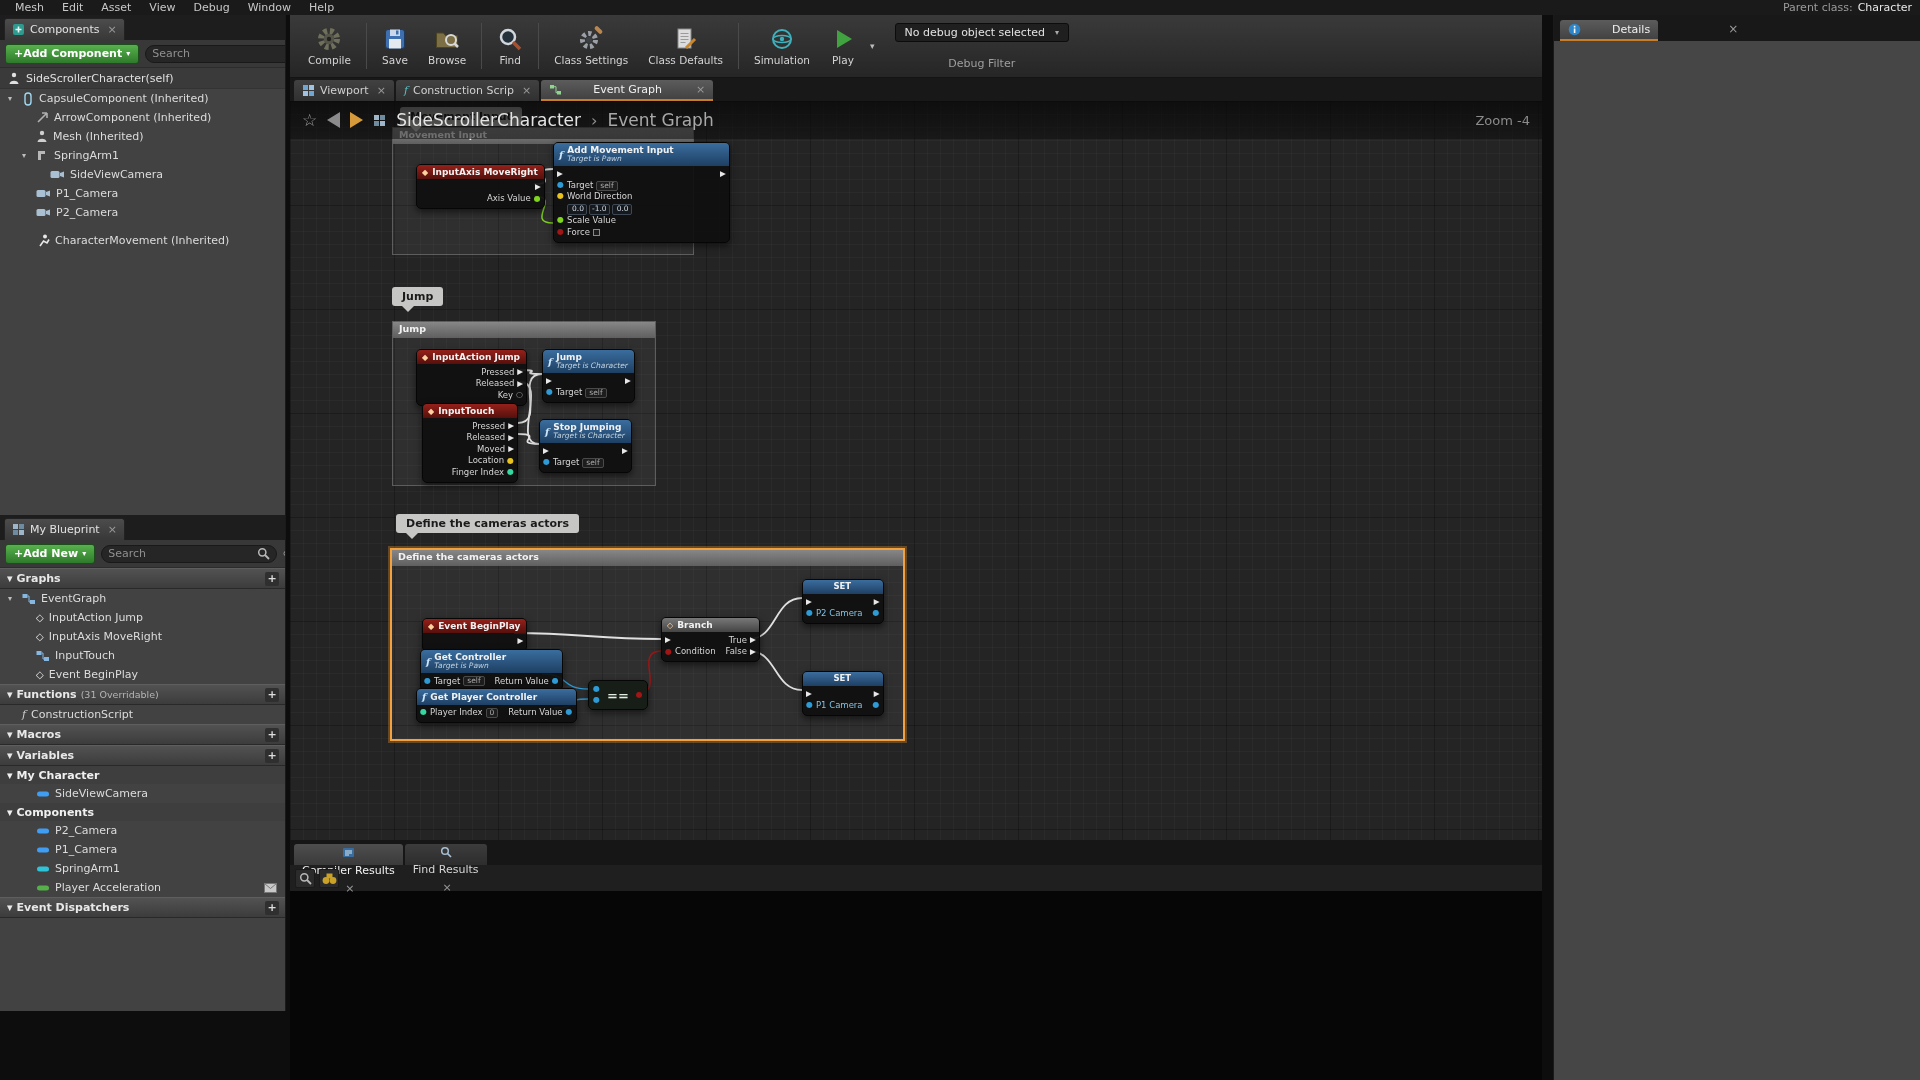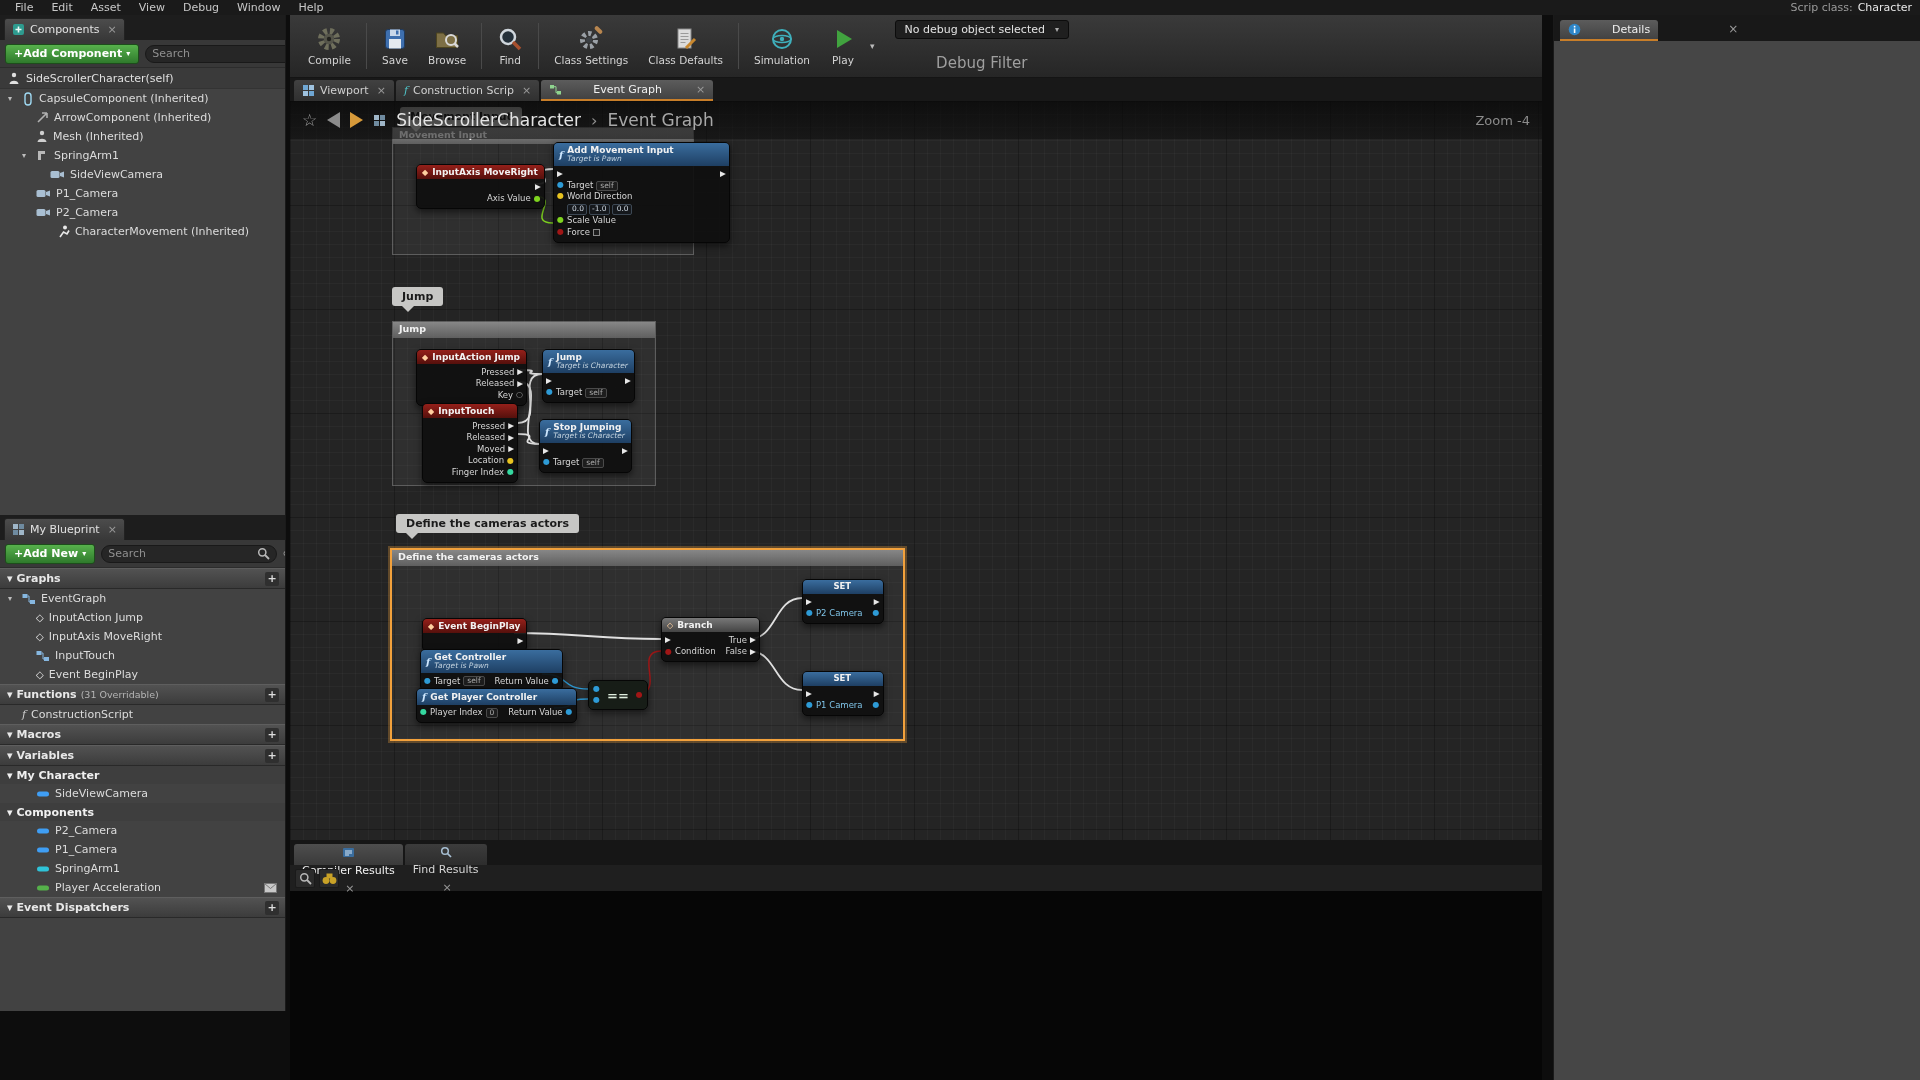--- a/index.html
+++ b/index.html
@@ -39,21 +39,21 @@
   .txtic{display:inline-block;text-align:center;}
 
   
   #toolbar{position:absolute;left:290px;top:15px;width:1252px;height:63px;background:linear-gradient(#3a3a3a,#262626);border-bottom:1px solid #141414;display:flex;align-items:center;padding-left:8px;}
   .tbtn{display:flex;flex-direction:column;align-items:center;gap:2px;padding:3px 10px;font-size:10.5px;color:#d4d4d4;white-space:nowrap;}
   .vsep{width:1px;height:46px;background:#1b1b1b;border-right:1px solid #4a4a4a;margin:0 5px;}
   .ddbtn{color:#bbb;font-size:9px;padding:0 4px;align-self:center;}
   #debug-box{display:flex;flex-direction:column;align-items:center;margin-left:16px;}
   #debug-select{background:#1f1f1f;border:1px solid #0c0c0c;border-radius:3px;color:#e2e2e2;font-size:11px;padding:2px 9px;display:flex;gap:10px;align-items:center;}
   #debug-select .dd{font-size:8px;color:#aaa;}
-  #debug-filter{font-size:15px;color:#9f9f9f;margin-top:15px;}
+  #debug-filter{font-size:11px;color:#9f9f9f;margin-top:15px;}
 
   
   #doctabs{position:absolute;left:290px;top:78px;width:1252px;height:23px;background:#181818;display:flex;align-items:flex-end;gap:2px;padding:2px 4px 0;}
   .dtab{display:flex;align-items:center;gap:5px;background:linear-gradient(#414141,#303030);border-radius:3px 3px 0 0;padding:2px 8px;font-size:11px;color:#cfcfcf;height:21px;}
   .dtab.active{background:linear-gradient(#5c5c5c,#424242);color:#f0f0f0;border-bottom:2px solid #c87e29;gap:31px;}
 
   
   #graph{position:absolute;left:290px;top:101px;width:1252px;height:739px;overflow:hidden;background-color:#242424;
     background-image:
       linear-gradient(rgba(0,0,0,0.35) 1px,transparent 1px),
@@ -121,30 +121,30 @@
   
   #overlay-text{position:absolute;left:236px;top:901px;font-size:47px;font-weight:800;letter-spacing:7px;word-spacing:20px;color:#ef7110;z-index:60;white-space:nowrap;}
 </style>
 </head>
 <body>
 
 <div id="app">
 
   <div id="menubar">
     <div id="menu-items">
-        <span class="menu-item">File</span>
+        <span class="menu-item">Mesh</span>
         <span class="menu-item">Edit</span>
         <span class="menu-item">Asset</span>
         <span class="menu-item">View</span>
         <span class="menu-item">Debug</span>
         <span class="menu-item">Window</span>
         <span class="menu-item">Help</span>
       </div>
     <div id="parent-class">
-      <span>Scrip class:</span>
+      <span>Parent class:</span>
       <span class="pcv">Character</span>
     </div>
   </div>
 
   <div id="components-panel" class="lpanel">
     <div class="tabstrip">
       <div class="ptab">
         <span class="svgic" id="comp-tab-ic">
             <svg width="13" height="13">
               <rect x="1" y="1" width="11" height="11" rx="2" fill="#2e9b8f"></rect>
@@ -235,21 +235,21 @@
         <div class="trow" style="padding-left: 22px;">
           <span class="exp"></span>
           <span class="svgic">
             <svg width="15" height="11">
               <rect x="0.5" y="2" width="9" height="7" rx="1.5" fill="#a9bfd2"></rect>
               <path d="M10 4 L14 2.5 V8.5 L10 7 Z" fill="#a9bfd2"></path>
             </svg>
           </span>
           <span>P2_Camera</span>
         </div>
-        <div class="trow" style="padding-left: 8px;  justify-content: center;">
+        <div class="trow" style="padding-left: 24px; margin-top: 9px;">
           <span class="exp"></span>
           <span class="svgic">
             <svg width="12" height="13">
               <circle cx="7" cy="2.5" r="2" fill="#e8e8e8"></circle>
               <path d="M2 12 L5.5 7 L9 9 L11 5.5" stroke="#e8e8e8" stroke-width="1.6" fill="none"></path>
             </svg>
           </span>
           <span>CharacterMovement (Inherited)</span>
         </div>
       </div>

